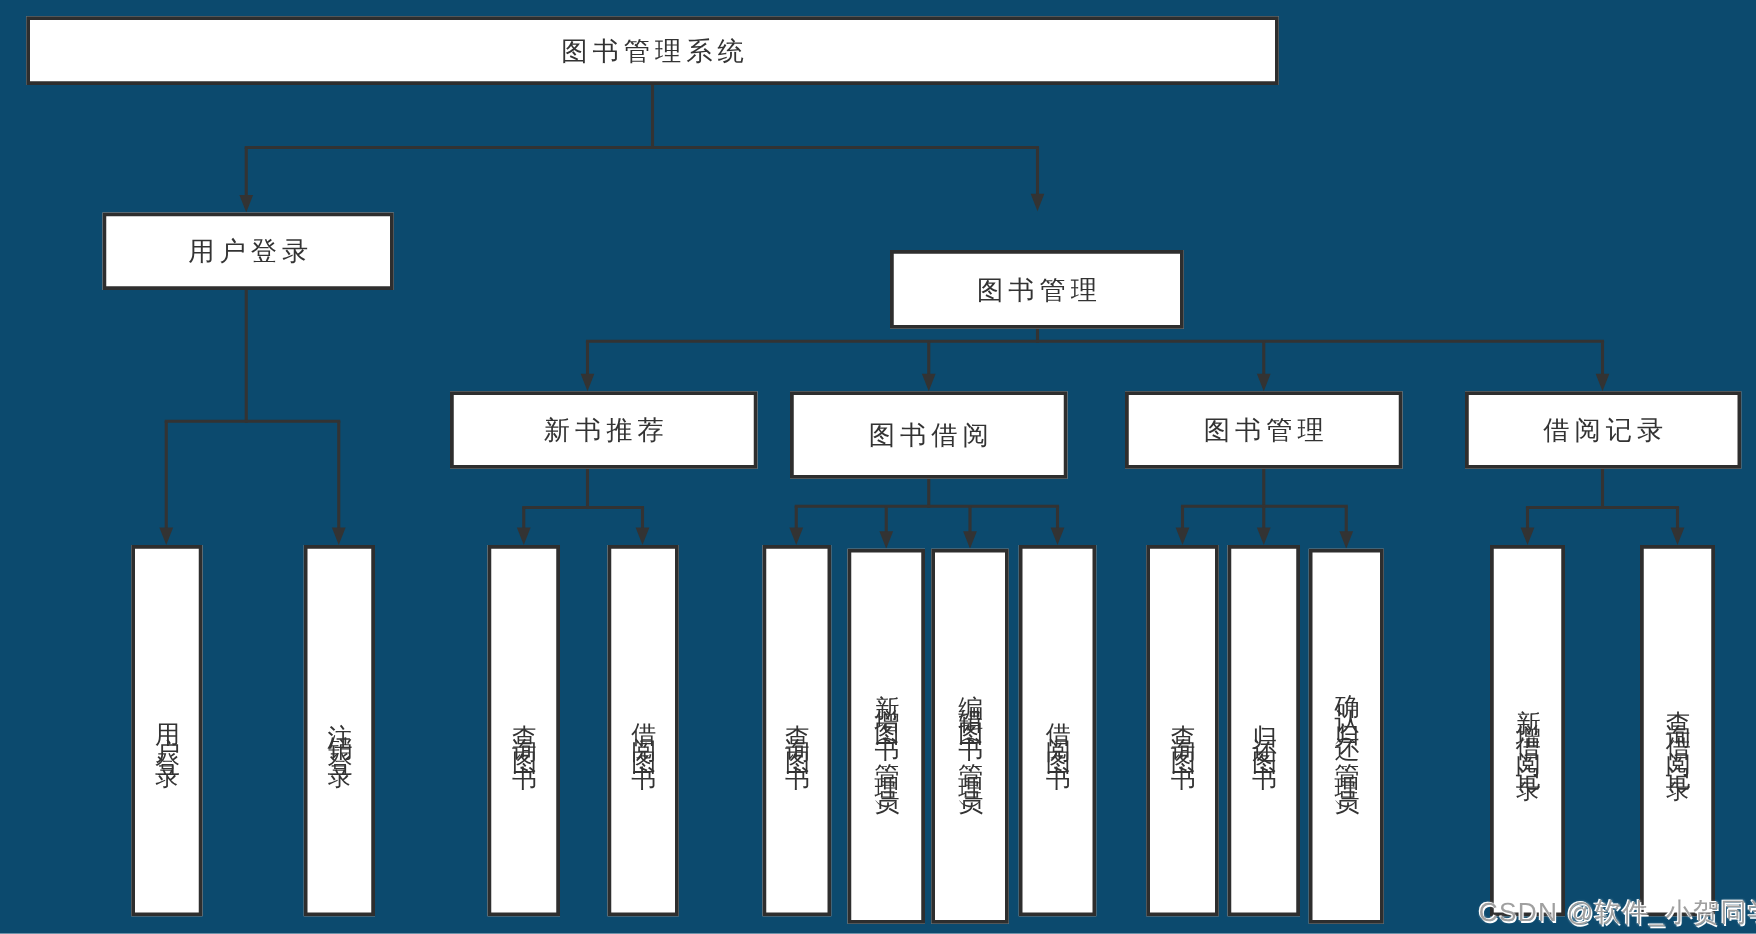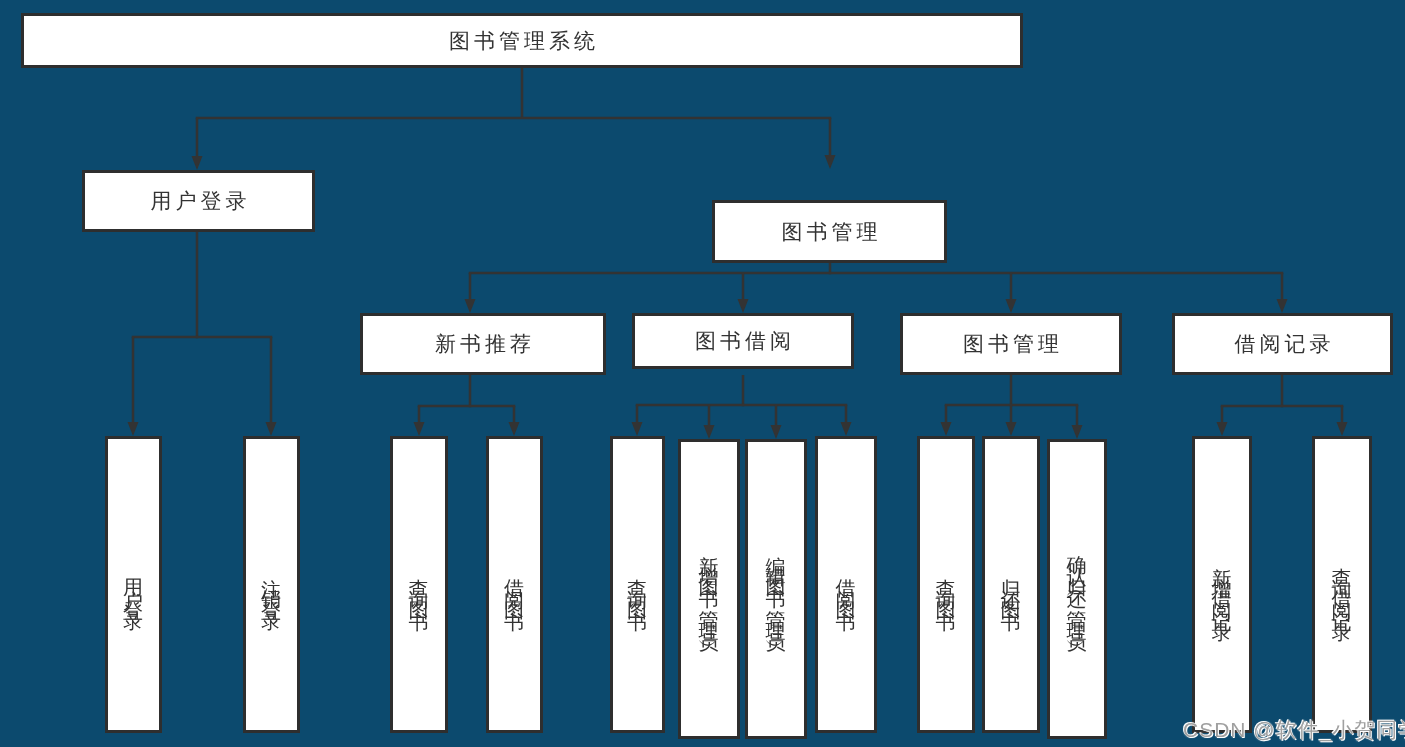--- a/index.html
+++ b/index.html
@@ -27,21 +27,21 @@
     font-size:20px;
     letter-spacing:11px;
     color:#333333;
     line-height:1;
   }
   
   .n-root{left:21px;top:13px;width:1002px;height:55px;}
   .n-user-login{left:82px;top:170px;width:233px;height:62px;}
   .n-book-mgmt{left:712px;top:160px;width:235px;height:63px;margin-top:40px;}
   .n-new-book{left:360px;top:313px;width:246px;height:62px;}
-  .n-book-borrow{left:632px;top:313px;width:222px;height:56px;}
+  .n-book-borrow{left:632px;top:313px;width:222px;height:70px;}
   .n-current-borrow{left:900px;top:313px;width:222px;height:62px;}
   .n-borrow-record{left:1172px;top:313px;width:221px;height:62px;}
   .lf1{left:105px;top:436px;width:57px;height:297px;}
   .lf2{left:243px;top:436px;width:57px;height:297px;}
   .lf3{left:390px;top:436px;width:58px;height:297px;}
   .lf4{left:486px;top:436px;width:57px;height:297px;}
   .lf5{left:610px;top:436px;width:55px;height:297px;}
   .lf6{left:678px;top:439px;width:62px;height:300px;}
   .lf7{left:745px;top:439px;width:62px;height:300px;}
   .lf8{left:815px;top:436px;width:62px;height:297px;}

